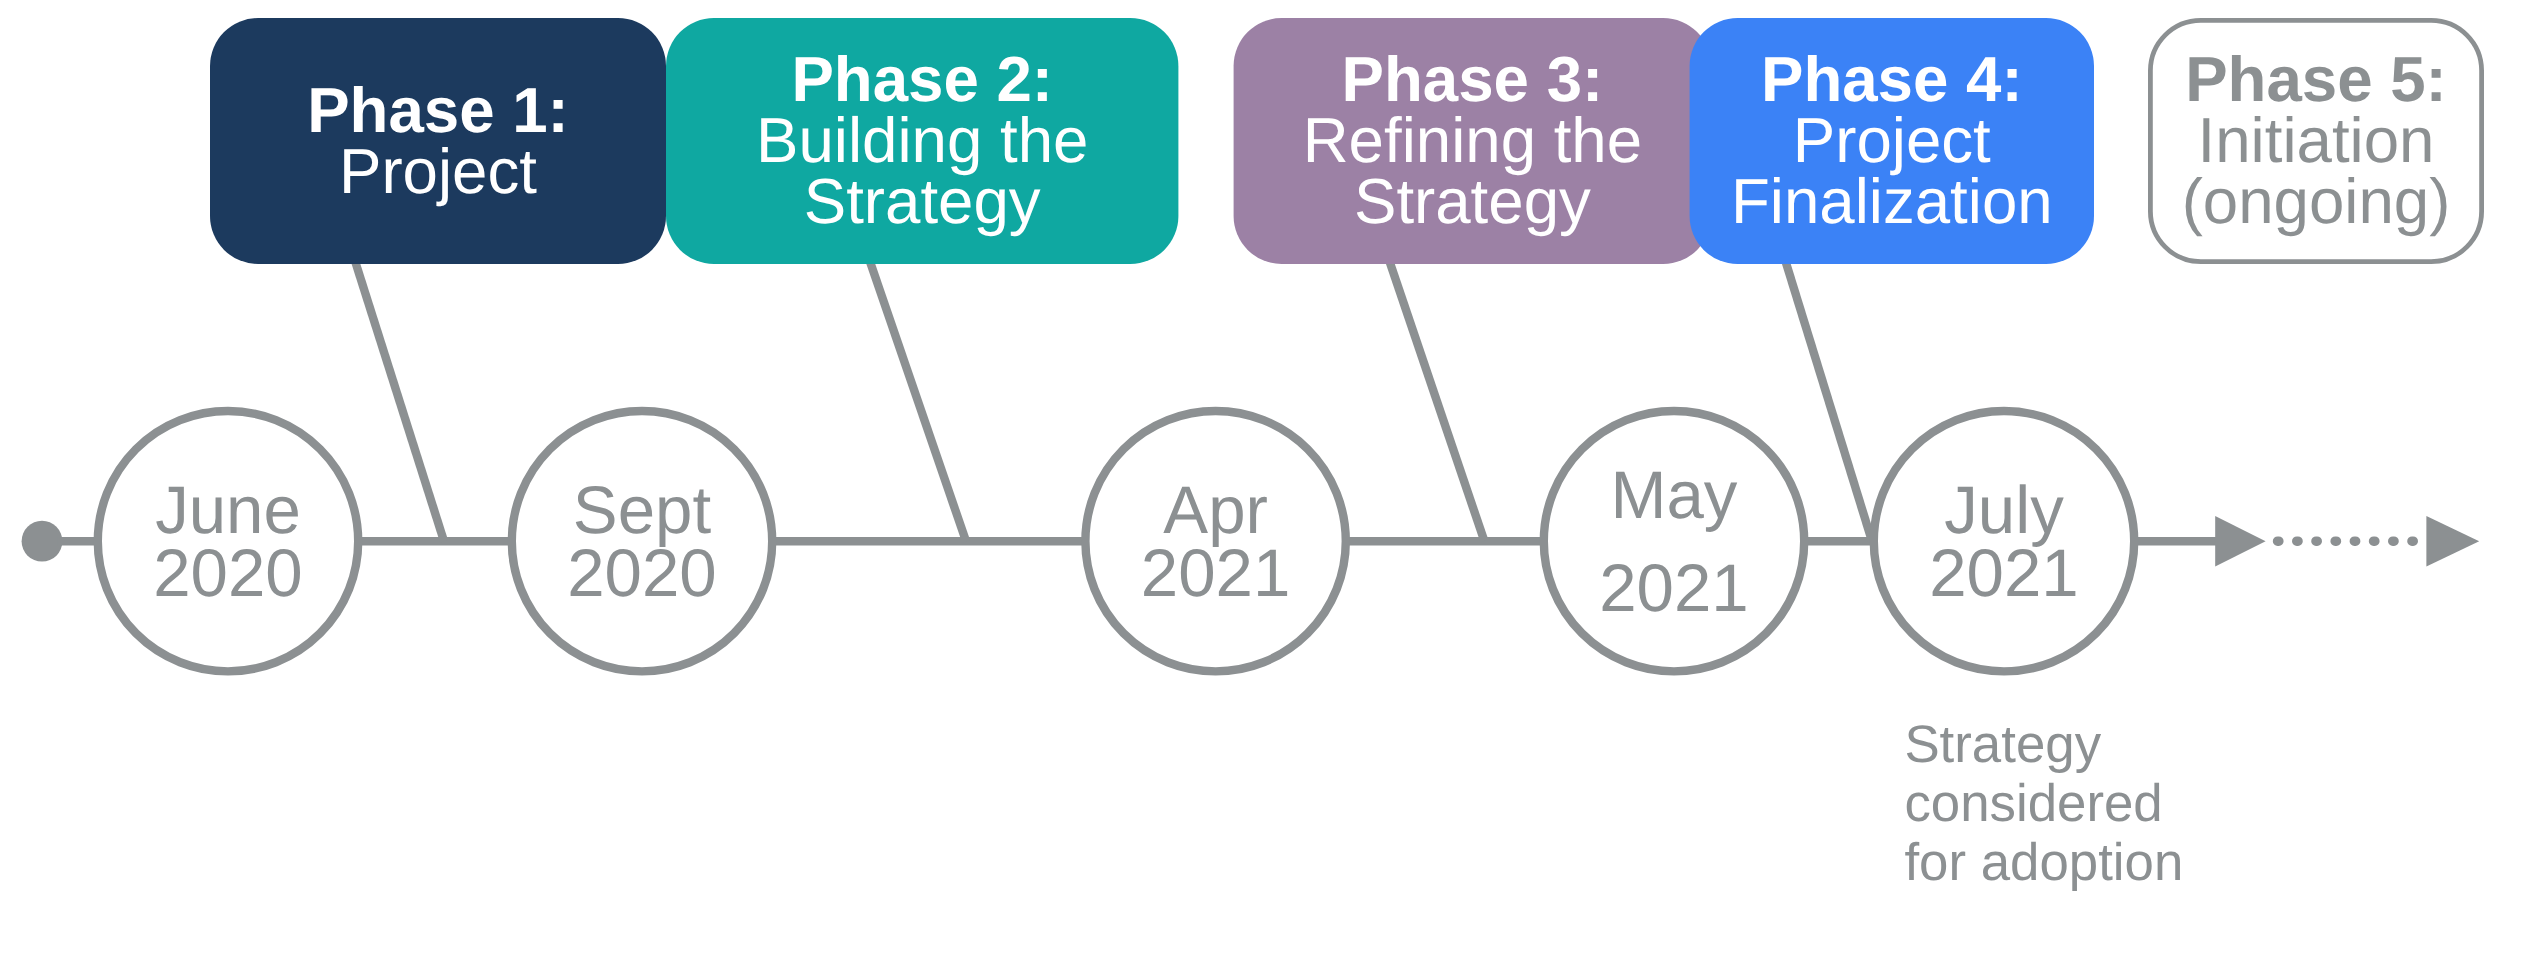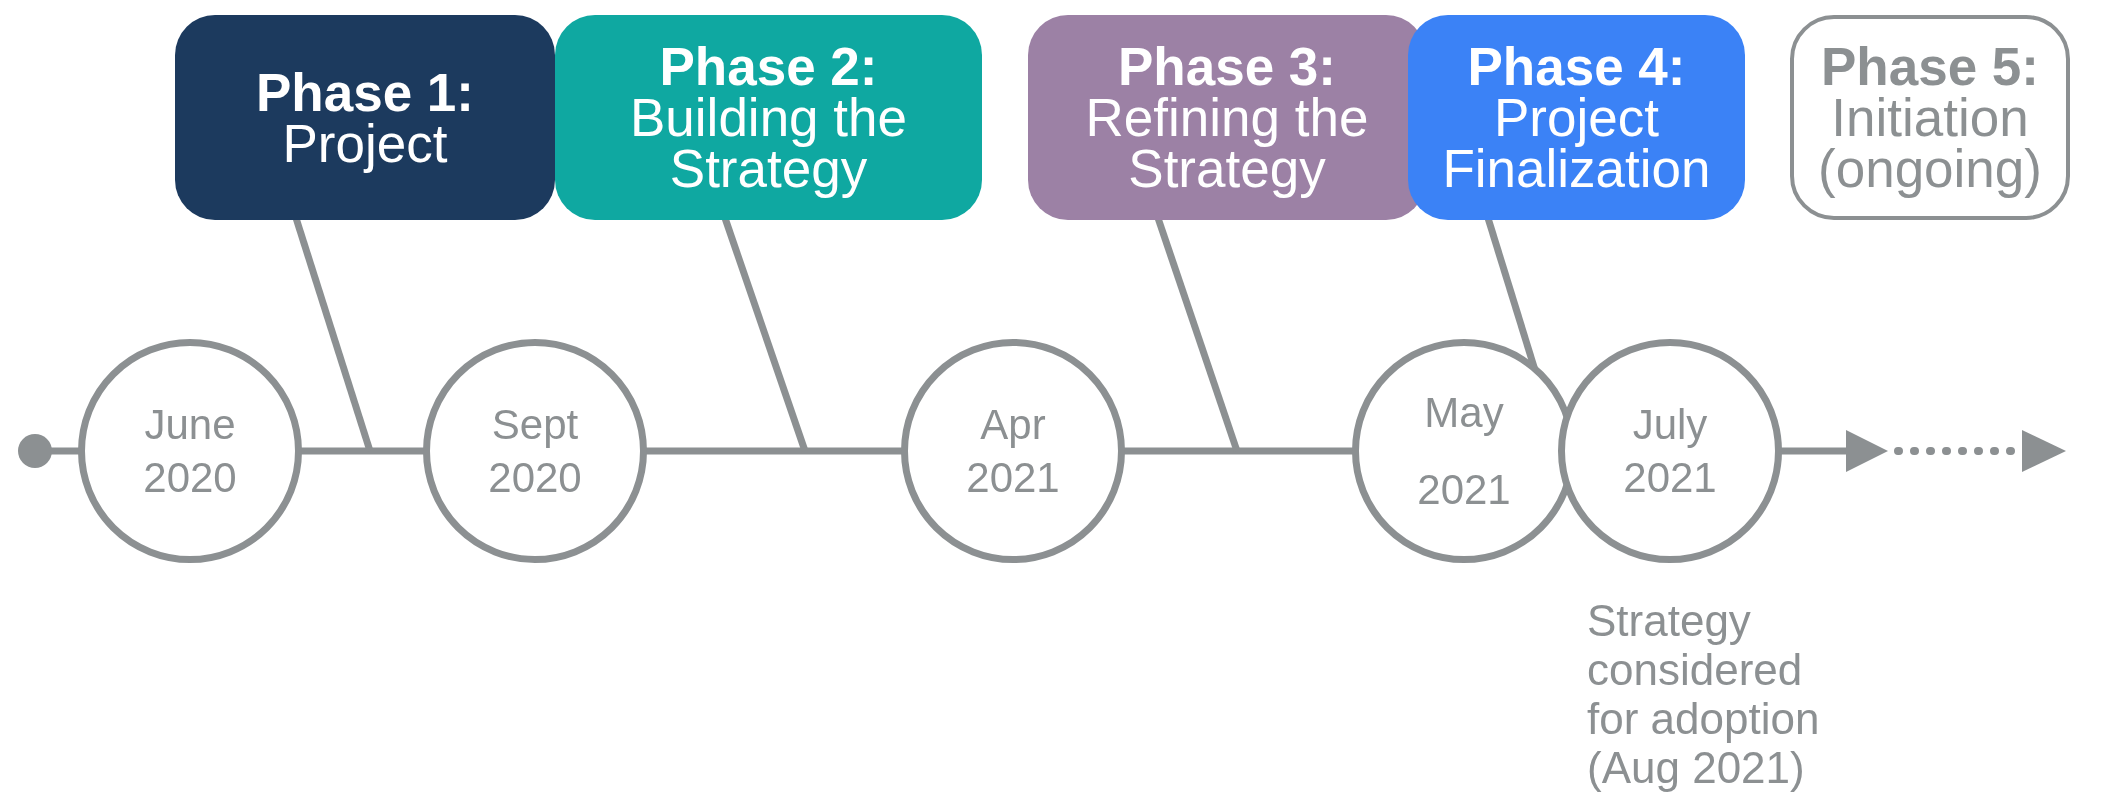--- a/index.html
+++ b/index.html
@@ -46,27 +46,27 @@
     box-sizing: border-box;
     border: 7px solid #8C9092;
     border-radius: 50%;
     background: #ffffff;
     display: flex;
     flex-direction: column;
     justify-content: center;
     align-items: center;
     text-align: center;
     color: #8C9092;
-    font-size: 42px;
+    font-size: 56px;
     line-height: 53px;
   }
   .m1 { left: 78px; }
   .m2 { left: 423px; }
   .m3 { left: 901px; }
-  .m4 { left: 1352px; gap: 24px; }
+  .m4 { left: 1283px; gap: 24px; }
   .m5 { left: 1558px; align-items: center; }
   
   .note {
     position: absolute;
     left: 1587px;
     top: 596px;
     color: #8C9092;
     font-size: 44px;
     line-height: 49px;
     text-align: left;
@@ -148,16 +148,15 @@
       <div class="phase-title">Phase 5:</div>
       <div>Initiation</div>
       <div>(ongoing)</div>
     </div>
   </div>
 
   <div class="note">
     <div>Strategy</div>
     <div>considered</div>
     <div>for adoption</div>
-    <div>(Aug 2021)</div>
   </div>
 
 </div>
 
 </body></html>

